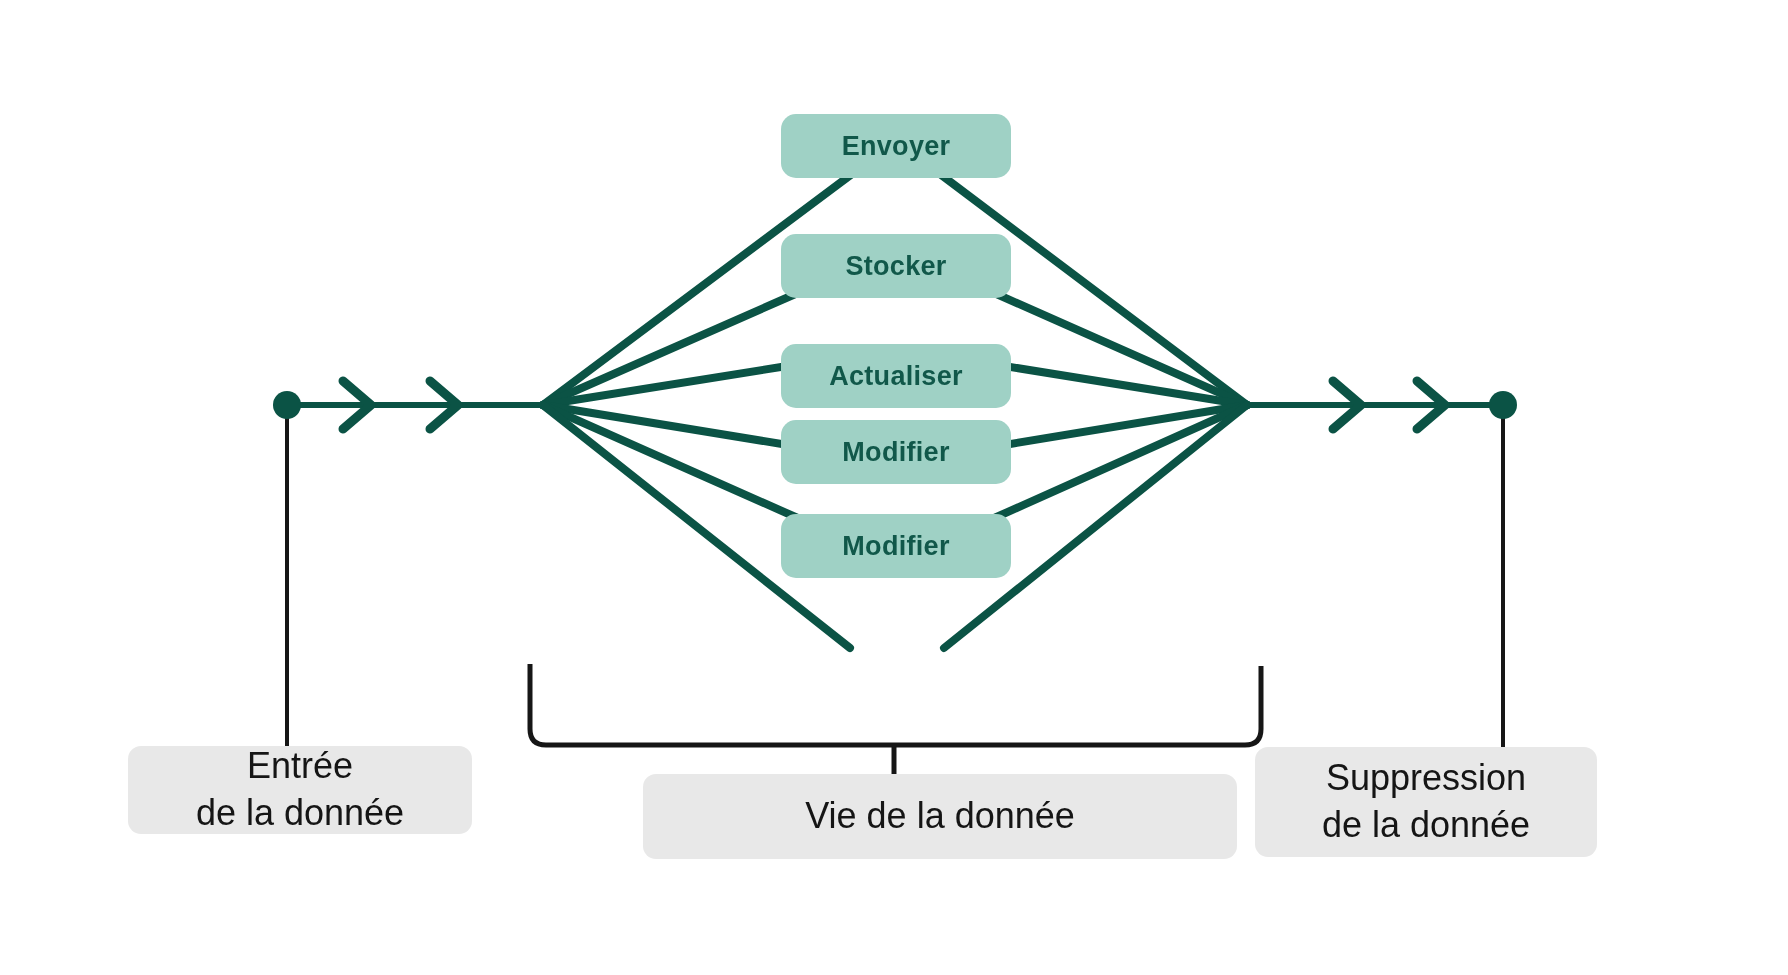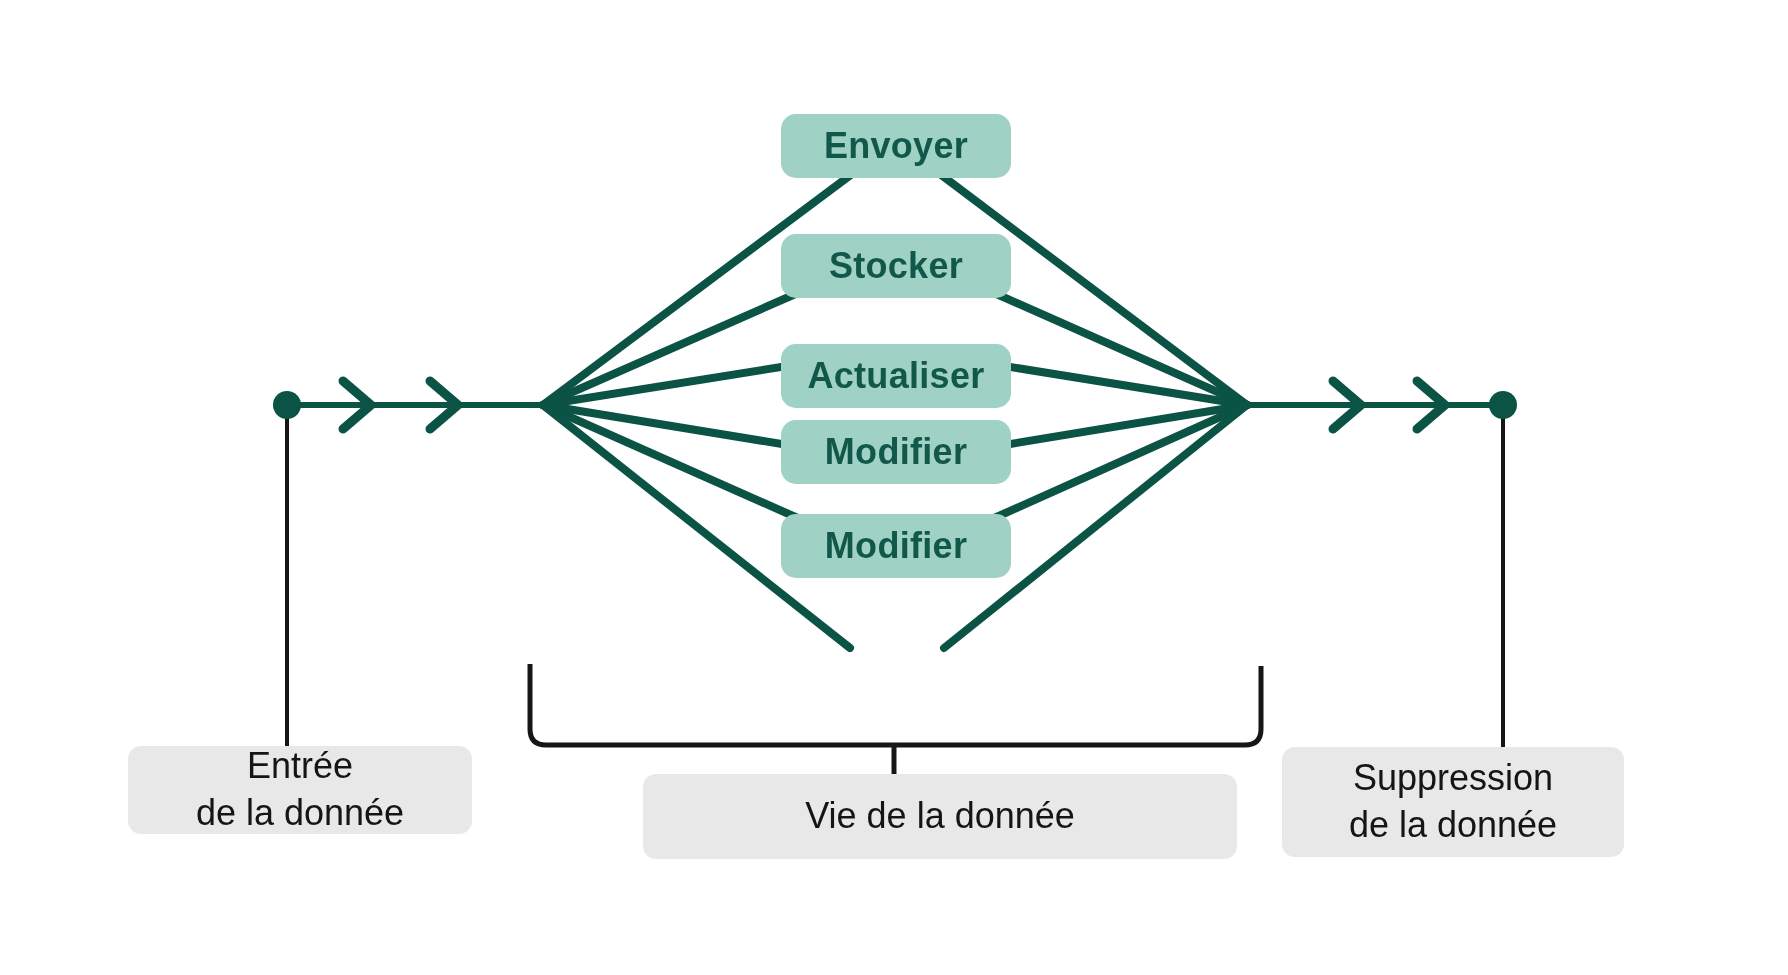--- a/index.html
+++ b/index.html
@@ -19,21 +19,21 @@
     width: 230px;
     height: 64px;
     background: #9fd1c5;
     border-radius: 15px;
     display: flex;
     align-items: center;
     justify-content: center;
     z-index: 2;
   }
   .stage span {
-    font-size: 36px;
+    font-size: 27px;
     font-weight: 600;
     color: #11584a;
     letter-spacing: 0.3px;
   }
 
   .phase {
     position: absolute;
     background: #e8e8e8;
     border-radius: 13px;
     display: flex;
@@ -42,21 +42,21 @@
     justify-content: center;
     text-align: center;
     color: #151515;
     font-size: 36px;
     font-weight: 400;
     line-height: 1.3;
     z-index: 2;
   }
   .phase-entry   { left: 128px;  top: 746px; width: 344px; height: 88px; }
   .phase-life    { left: 643px;  top: 774px; width: 594px; height: 85px;  }
-  .phase-delete  { left: 1282px; top: 747px; width: 342px; height: 110px; }
+  .phase-delete  { left: 1255px; top: 747px; width: 342px; height: 110px; }
 
   svg .green-stroke { stroke: #0b5345; fill: none; }
   svg .black-stroke { stroke: #161616; fill: none; }
 </style>
 </head>
 <body>
 
 <div class="canvas">
 
   <svg class="layer" width="1788" height="975" viewBox="0 0 1788 975">

